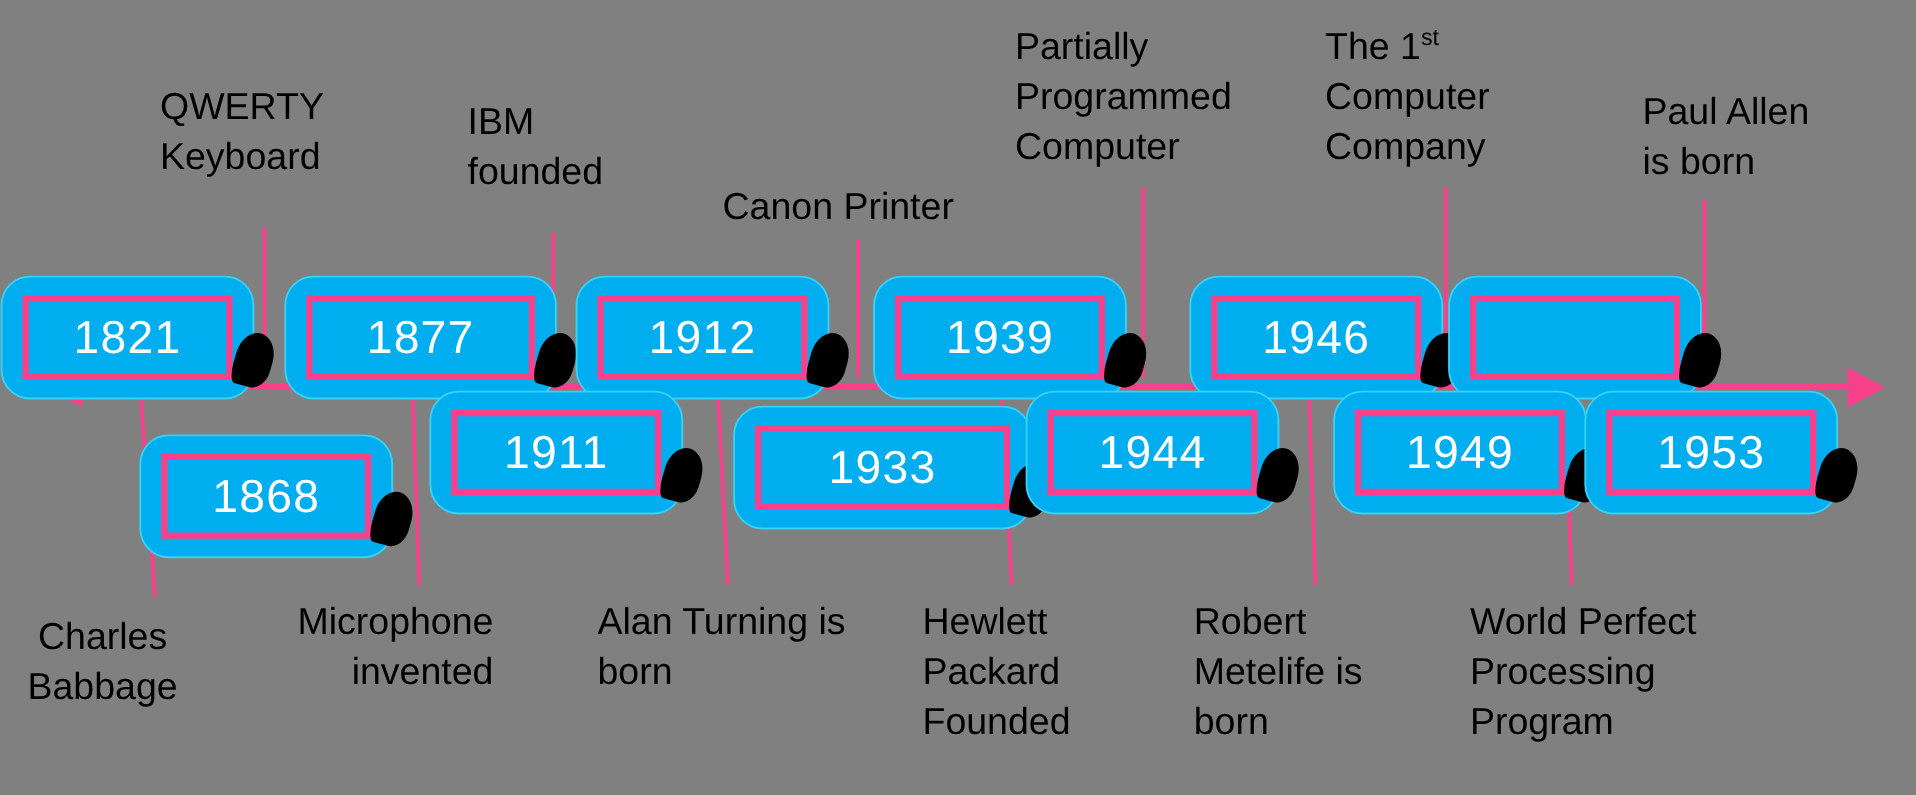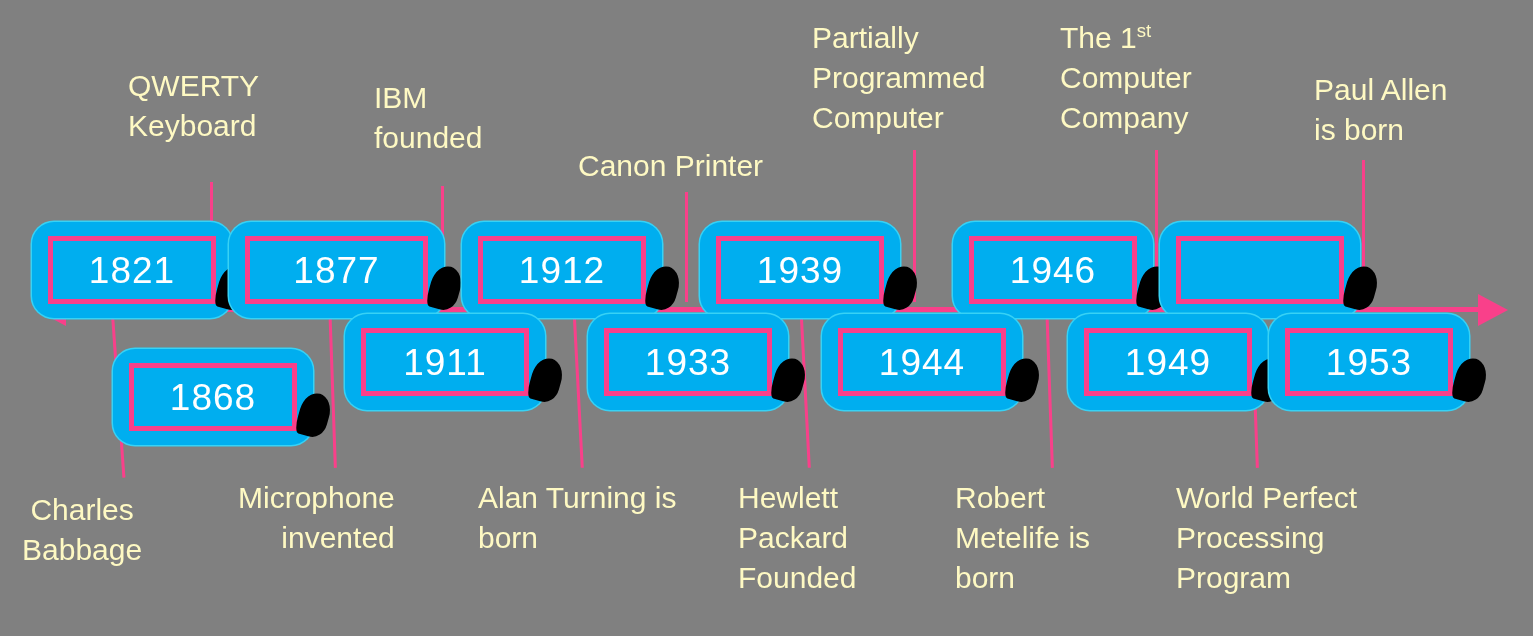--- a/index.html
+++ b/index.html
@@ -90,21 +90,21 @@
   .connector {
     position: absolute;
     background: #f9408a;
     width: 2.5px;
     transform-origin: top center;
   }
 
   
   .label {
     position: absolute;
-    color: #fef9c3;
+    color: #000000;
     font-size: 30px;
     line-height: 1.33;
     white-space: pre-line;
   }
   .label sup {
     font-size: 0.62em;
     vertical-align: super;
     line-height: 0;
   }
 </style>
@@ -125,21 +125,21 @@
       <div class="connector" style="left: 1155px; top: 150px; height: 152px;"></div>
       <div class="connector" style="left: 1362px; top: 160px; height: 144px;"></div>
       <div class="connector" style="left: 110px; top: 300px; height: 178px; transform: rotate(-4deg);"></div>
       <div class="connector" style="left: 328px; top: 300px; height: 168px; transform: rotate(-2deg);"></div>
       <div class="connector" style="left: 572px; top: 300px; height: 168px; transform: rotate(-3deg);"></div>
       <div class="connector" style="left: 799px; top: 300px; height: 168px; transform: rotate(-3deg);"></div>
       <div class="connector" style="left: 1045px; top: 300px; height: 168px; transform: rotate(-2deg);"></div>
       <div class="connector" style="left: 1250px; top: 300px; height: 168px; transform: rotate(-2deg);"></div>
     </div>
   <div id="milestones-layer">
-      <div class="milestone" style="left: 32px; top: 222px;">
+      <div class="milestone" style="left: 2px; top: 222px;">
         <div class="inner"></div>
         <div class="year">1821</div>
         <div class="teardrop"></div>
       </div>
       <div class="milestone" style="left: 229px; top: 222px; padding-left: 15px;">
         <div class="inner"></div>
         <div class="year">1877</div>
         <div class="teardrop"></div>
       </div>
       <div class="milestone" style="left: 462px; top: 222px;">
@@ -164,21 +164,21 @@
       <div class="milestone" style="left: 113px; top: 314px; margin-top: 35px;">
         <div class="inner"></div>
         <div class="year">1868</div>
         <div class="teardrop"></div>
       </div>
       <div class="milestone" style="left: 345px; top: 314px;">
         <div class="inner"></div>
         <div class="year">1911</div>
         <div class="teardrop"></div>
       </div>
-      <div class="milestone" style="left: 588px; top: 314px;">
+      <div class="milestone" style="left: 588px; top: 326px; padding-left: 36px;">
         <div class="inner"></div>
         <div class="year">1933</div>
         <div class="teardrop"></div>
       </div>
       <div class="milestone" style="left: 822px; top: 314px;">
         <div class="inner"></div>
         <div class="year">1944</div>
         <div class="teardrop"></div>
       </div>
       <div class="milestone" style="left: 1068px; top: 314px;">

